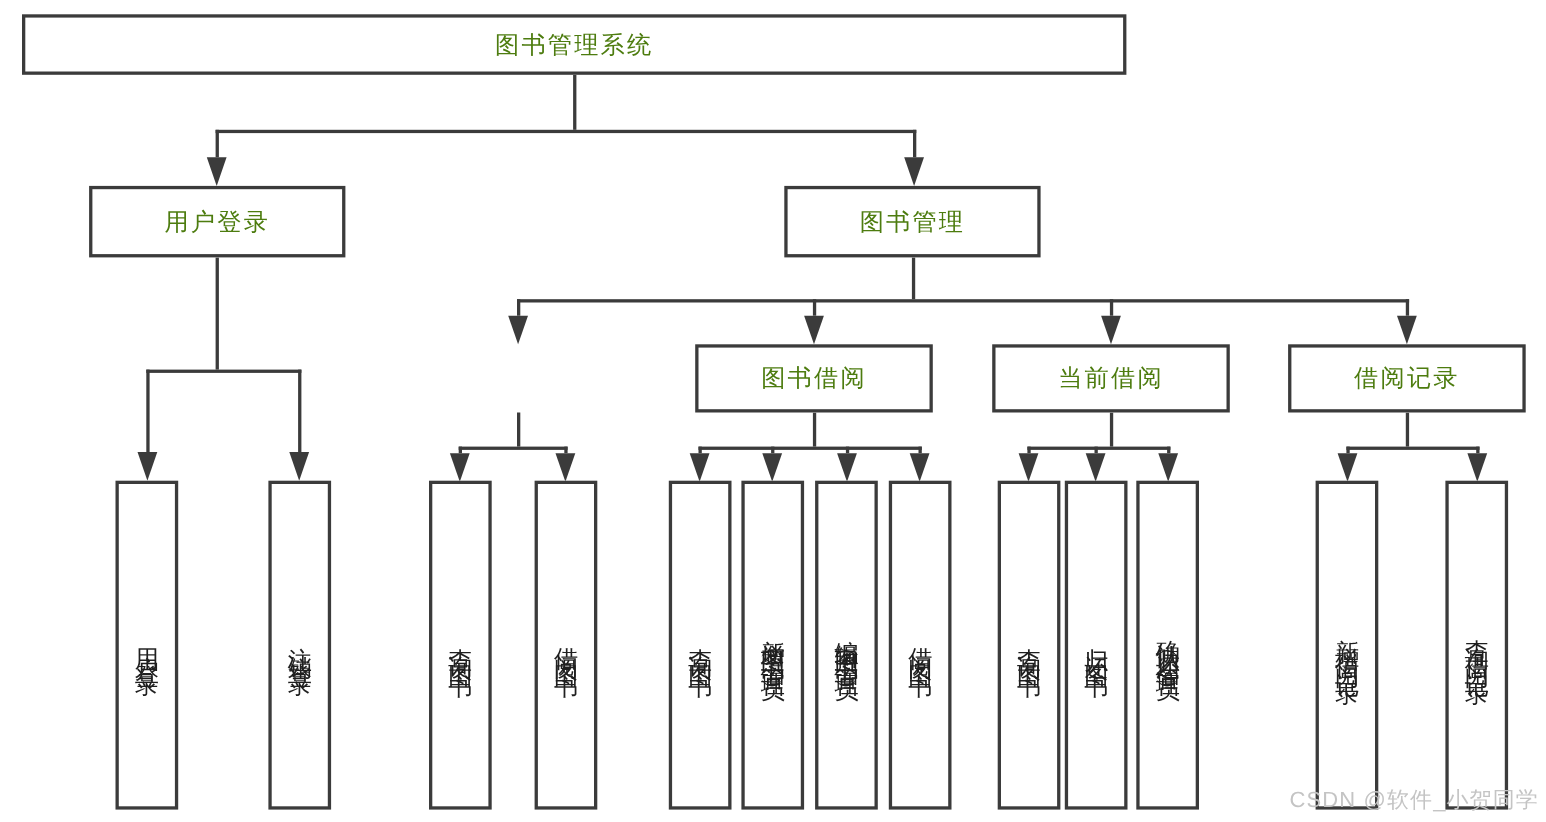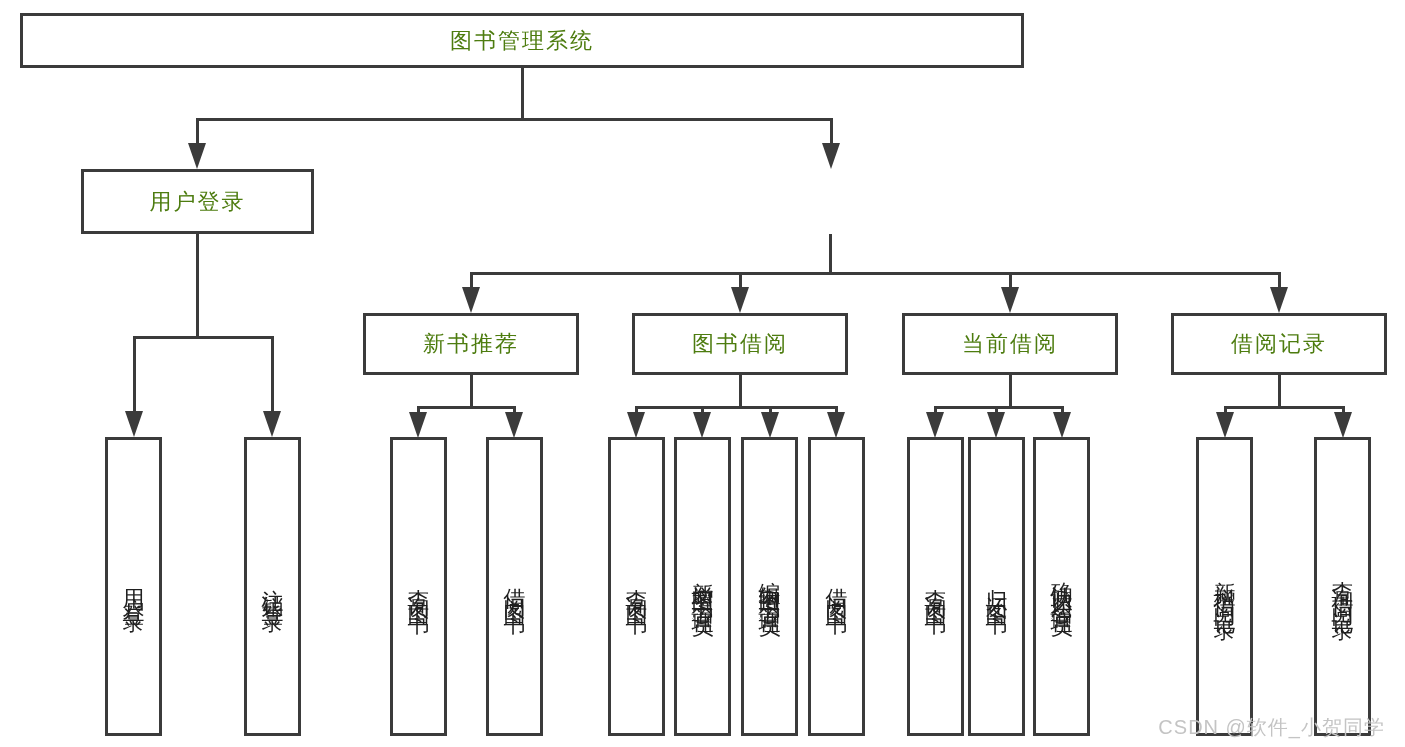--- a/index.html
+++ b/index.html
@@ -55,21 +55,21 @@
     writing-mode: vertical-rl;
     text-orientation: mixed;
     font-size: 22px;
     color: #1f1f1f;
     letter-spacing: 8px;
     line-height: 1.1;
     white-space: nowrap;
   }
   .watermark {
     position: absolute;
-    right: 20px;
+    right: 6px;
     bottom: 6px;
     font-size: 20px;
     color: #c4c4c4;
     letter-spacing: 1px;
     z-index: 5;
     white-space: nowrap;
   }
 </style>
 </head>
 <body>
@@ -135,24 +135,24 @@
   <span class="arr" style="left:1216px;top:412px"></span>
   <span class="arr" style="left:1334px;top:412px"></span>
 
   <div class="box" style="left:20px;top:13px;width:1004px;height:55px">
     <span class="lbl">图书管理系统</span>
   </div>
 
   <div class="box" style="left:81px;top:169px;width:233px;height:65px">
     <span class="lbl">用户登录</span>
   </div>
-
-  <div class="box" style="left:363px;top:313px;width:216px;height:62px">
-    <span class="lbl">新书推荐</span>
-  </div>
+  <div class="box" style="left:713px;top:169px;width:233px;height:65px">
+    <span class="lbl">图书管理</span>
+  </div>
+
   <div class="box" style="left:902px;top:313px;width:216px;height:62px">
     <span class="lbl">当前借阅</span>
   </div>
   <div class="box" style="left:632px;top:313px;width:216px;height:62px">
     <span class="lbl">图书借阅</span>
   </div>
   <div class="box" style="left:1171px;top:313px;width:216px;height:62px">
     <span class="lbl">借阅记录</span>
   </div>
 

